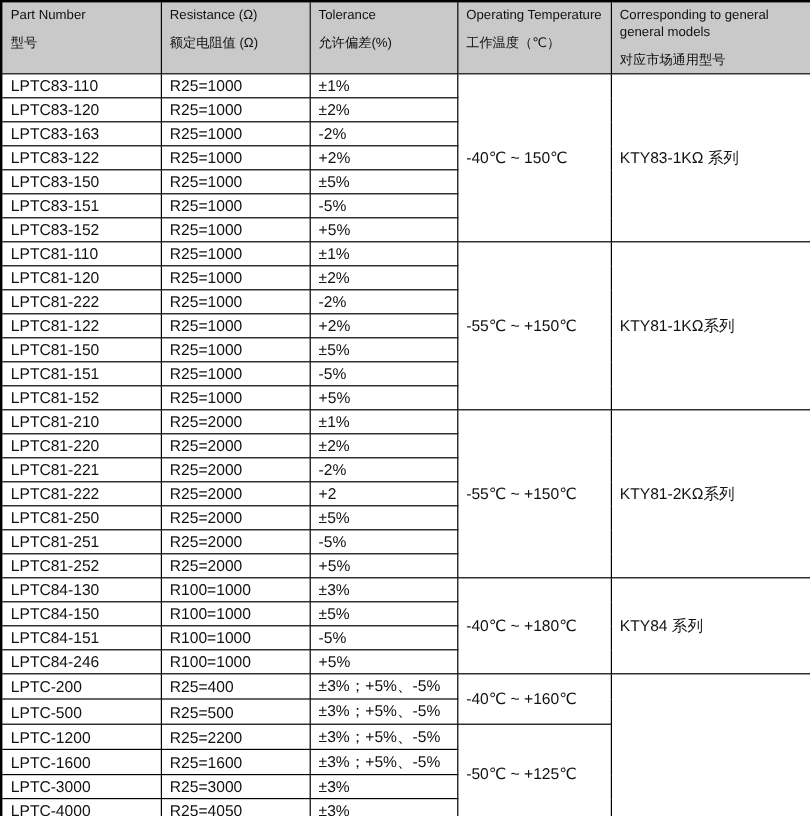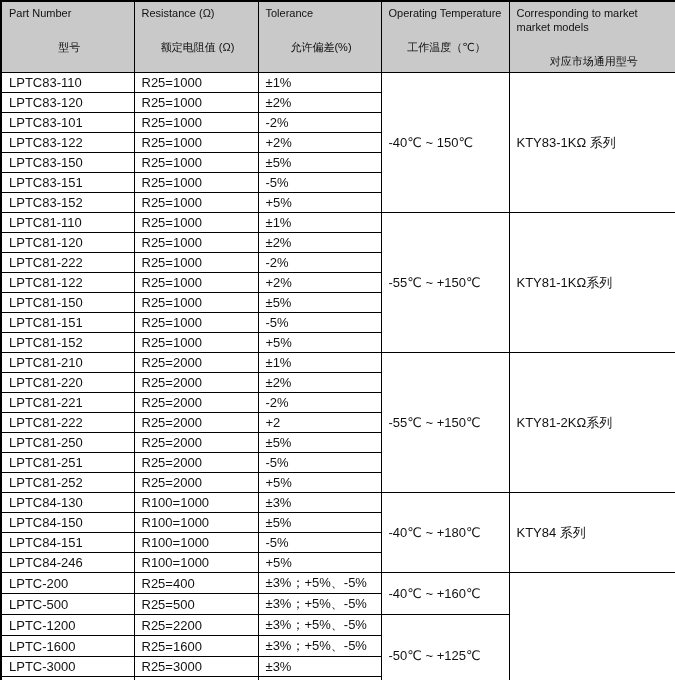--- a/index.html
+++ b/index.html
@@ -42,22 +42,21 @@
     white-space: normal;
     line-height: 1.25;
   }
   table.spec thead tr {
     height: 56px;
   }
   table.spec tbody tr {
     height: 20px;
   }
   .hdr-zh {
-    margin-top: 20px;
-    text-align: center;
+    margin-top: 9px;
   }
   td.merge-cell {
     vertical-align: middle;
     background: #ffffff;
     margin-left: 39px;
   }
 </style>
 </head>
 <body>
 
@@ -82,40 +81,40 @@
         </th>
         <th>
           <div class="hdr-en">Tolerance</div>
           <div class="hdr-zh">允许偏差(%)</div>
         </th>
         <th>
           <div class="hdr-en">Operating Temperature</div>
           <div class="hdr-zh">工作温度（℃）</div>
         </th>
         <th>
-          <div class="hdr-en">Corresponding to market market models</div>
+          <div class="hdr-en">Corresponding to general general models</div>
           <div class="hdr-zh">对应市场通用型号</div>
         </th>
       </tr>
     </thead>
     <tbody>
         <tr>
           <td>LPTC83-110</td>
           <td>R25=1000</td>
           <td>±1%</td>
           <td class="merge-cell" rowspan="7">-40℃ ~ 150℃</td>
           <td class="merge-cell" rowspan="7">KTY83-1KΩ 系列</td>
         </tr>
         <tr>
           <td>LPTC83-120</td>
           <td>R25=1000</td>
           <td>±2%</td>
         </tr>
         <tr>
-          <td>LPTC83-101</td>
+          <td>LPTC83-163</td>
           <td>R25=1000</td>
           <td>-2%</td>
         </tr>
         <tr>
           <td>LPTC83-122</td>
           <td>R25=1000</td>
           <td>+2%</td>
         </tr>
         <tr>
           <td>LPTC83-150</td>

